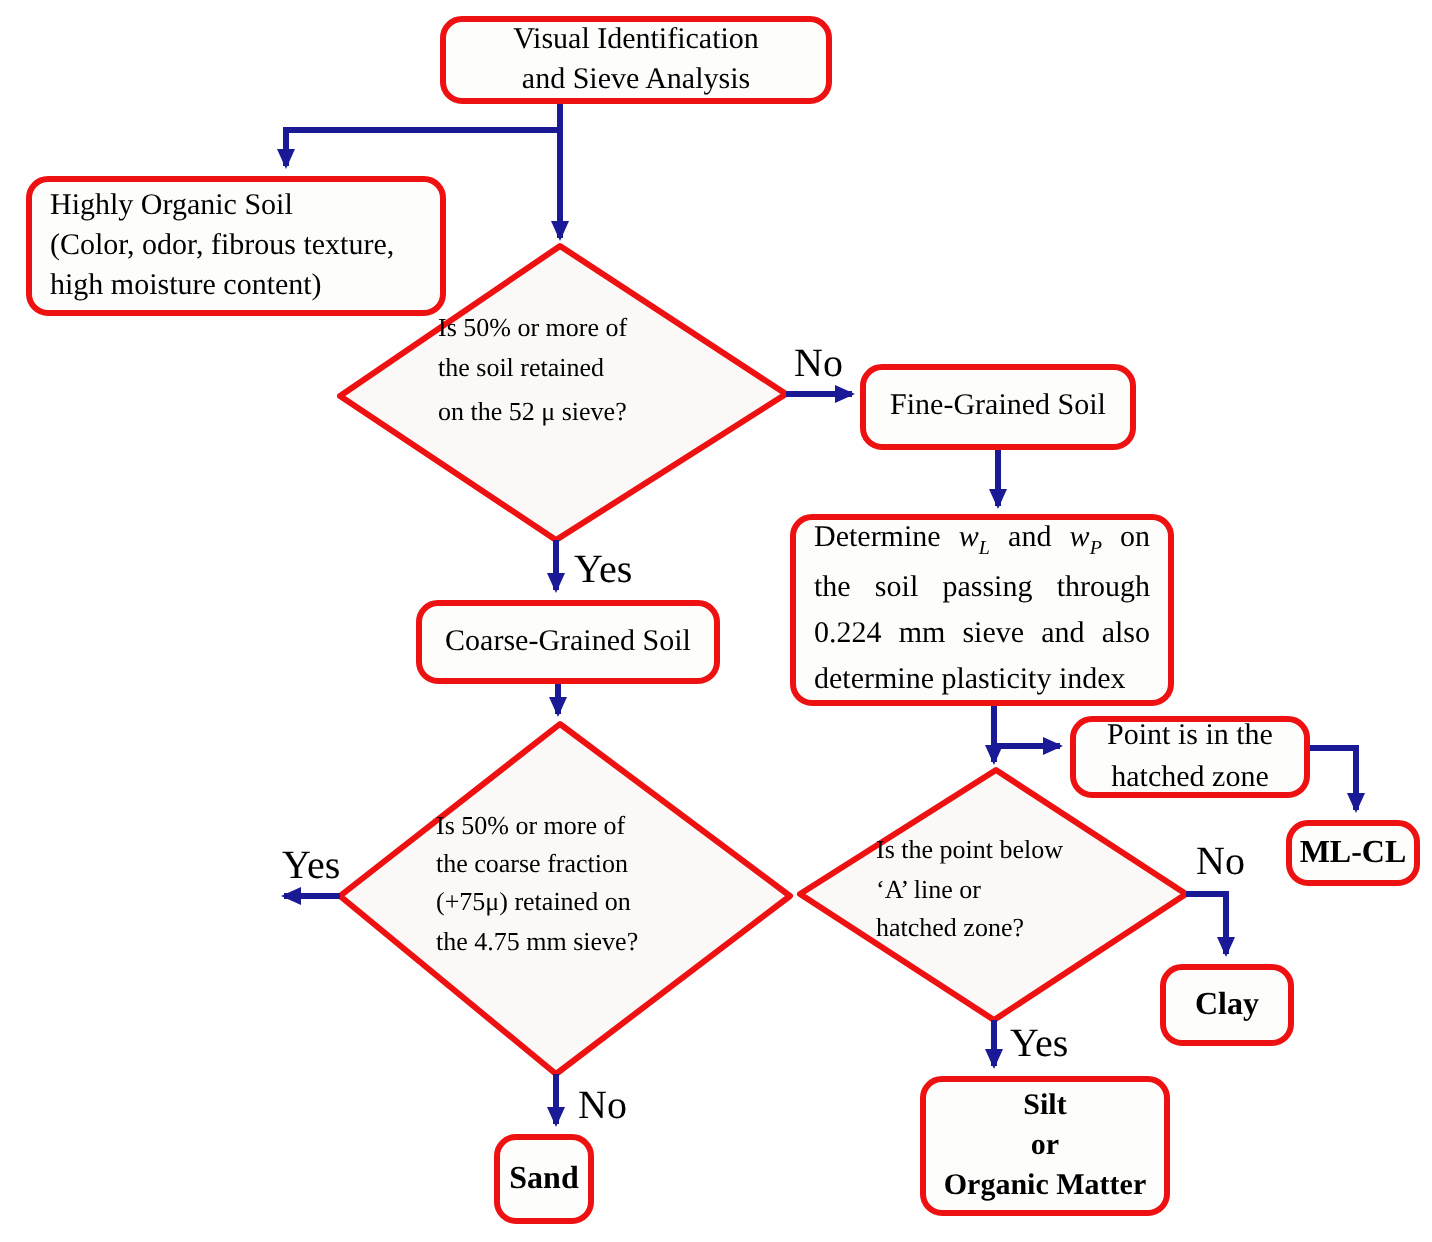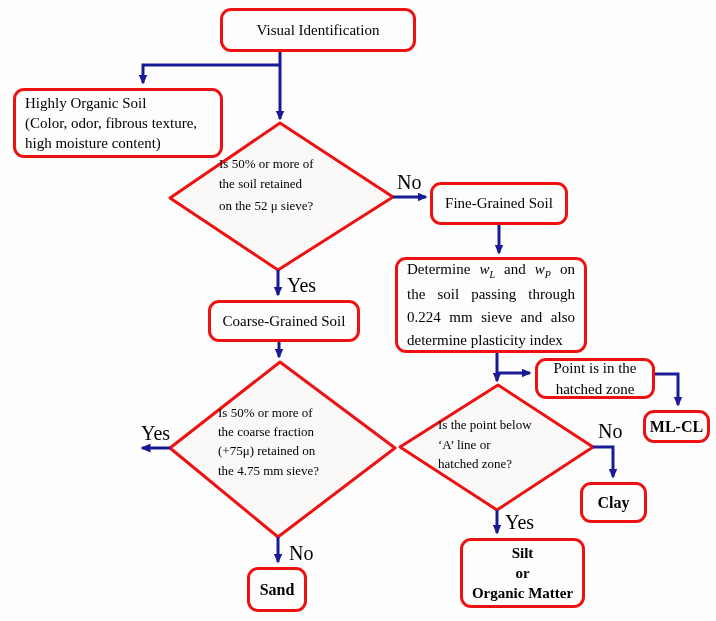--- a/index.html
+++ b/index.html
@@ -83,20 +83,21 @@
     <path d="M593,447 H613 V477" fill="none" stroke="#1a1a96" stroke-width="3" marker-end="url(#arrow)"></path>
     <path d="M497,510 V533" fill="none" stroke="#1a1a96" stroke-width="3" marker-end="url(#arrow)"></path>
     <path d="M278,270 V295" fill="none" stroke="#1a1a96" stroke-width="3" marker-end="url(#arrow)"></path>
     <path d="M279,342 V357" fill="none" stroke="#1a1a96" stroke-width="3" marker-end="url(#arrow)"></path>
     <path d="M170,448 H142" fill="none" stroke="#1a1a96" stroke-width="3" marker-end="url(#arrow)"></path>
     <path d="M278,537 V562" fill="none" stroke="#1a1a96" stroke-width="3" marker-end="url(#arrow)"></path>
   </svg>
 
   <div class="box center" style="left:220px; top:8px; width:196px; height:44px;">
     <div class="line">Visual Identification</div>
+    <div class="line">and Sieve Analysis</div>
   </div>
 
   <div class="box center" style="left:430px; top:182px; width:138px; height:43px;">
     <div class="line">Fine-Grained Soil</div>
   </div>
 
   <div class="box" style="left:13px; top:88px; width:210px; height:70px; padding-left:9px;">
     <div class="line">Highly Organic Soil</div>
     <div class="line">(Color, odor, fibrous texture,</div>
     <div class="line">high moisture content)</div>
@@ -123,21 +124,21 @@
     <div class="line">Silt</div>
     <div class="line">or</div>
     <div class="line">Organic Matter</div>
   </div>
 
   <div class="box center" style="left:208px; top:300px; width:152px; height:42px;">
     <div class="line">Coarse-Grained Soil</div>
   </div>
 
 
-  <div class="box center bold" style="left:247px; top:567px; width:60px; height:45px;">
+  <div class="box center bold" style="left:247px; top:567px; width:50px; height:45px;">
     <div class="line">Sand</div>
   </div>
 
   <div class="dtext" style="left:219px; top:154px;">
     <div>Is 50% or more of</div>
     <div>the soil retained</div>
     <div style="margin-top:3px;">on the 52 μ sieve?</div>
   </div>
 
   <div class="dtext" style="left:438px; top:415px;">

